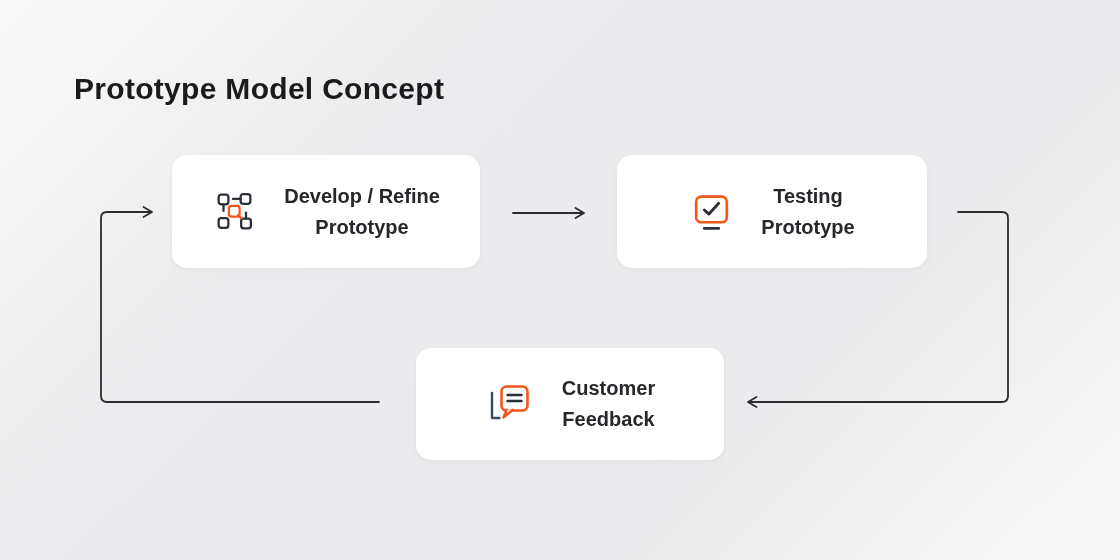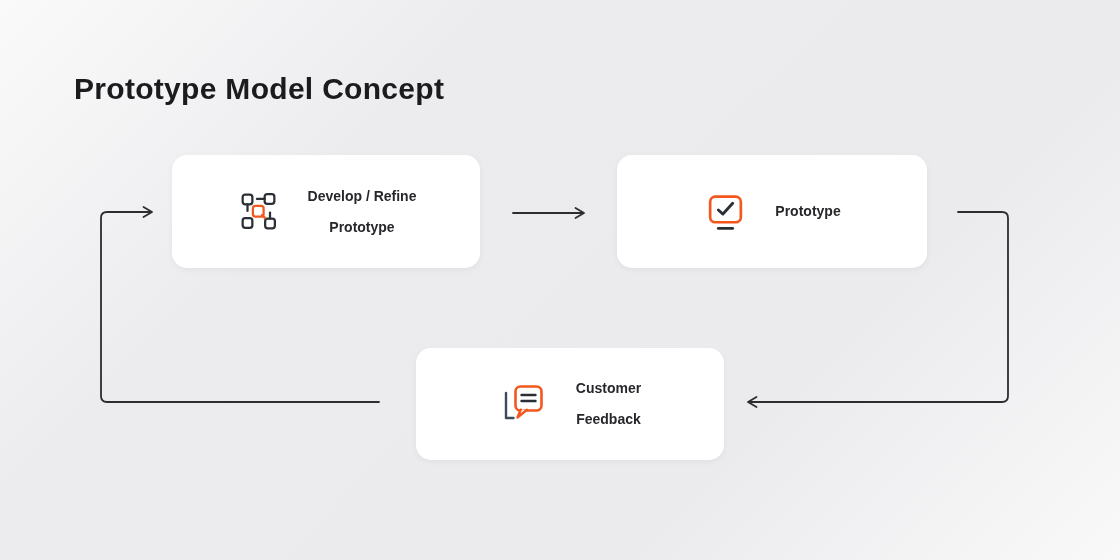--- a/index.html
+++ b/index.html
@@ -18,21 +18,21 @@
   .arrows{position:absolute;left:0;top:0;width:1120px;height:560px;}
   .arrows path{fill:none;stroke:var(--arrow,#2d2d30);stroke-width:1.8;stroke-linecap:round;stroke-linejoin:round;}
   .node{
     position:absolute;display:flex;align-items:center;justify-content:center;gap:27px;
     background:var(--card,#ffffff);border-radius:15px;
     box-shadow:0 2px 6px rgba(25,25,35,.05);
   }
   .node-develop{left:172px;top:155px;width:308px;height:113px;}
   .node-testing{left:617px;top:155px;width:310px;height:113px;}
   .node-feedback{left:416px;top:348px;width:308px;height:112px;}
-  .label{font-size:14px;line-height:31px;font-weight:700;color:var(--text,#27272b);text-align:center;}
+  .label{font-size:20px;line-height:31px;font-weight:700;color:var(--text,#27272b);text-align:center;}
   .label span{display:block;}
   .icon{display:block;}
   .icon svg{display:block;}
 </style>
 </head>
 <body>
 
 <div class="stage">
 
   <h1 class="title">Prototype Model Concept</h1>
@@ -78,20 +78,21 @@
 
   <div class="node node-testing">
     <span class="icon">
       <svg width="45" height="45" viewBox="0 0 44 44">
         <rect x="7" y="7.5" width="30" height="25" rx="5" fill="none" stroke="var(--accent)" stroke-width="2.6"></rect>
         <path d="M15,20.5 L19.5,24.5 L29,14" fill="none" stroke="var(--dark)" stroke-width="2.8" stroke-linecap="round" stroke-linejoin="round"></path>
         <line x1="15" y1="38.5" x2="29" y2="38.5" stroke="var(--dark)" stroke-width="2.8" stroke-linecap="round"></line>
       </svg>
     </span>
     <span class="label">
+      <span>Testing</span>
       <span>Prototype</span>
     </span>
   </div>
 
   <div class="node node-feedback">
     <span class="icon">
       <svg width="50" height="46" viewBox="0 0 50 46">
         <path d="M7,12 V37 H14.5" fill="none" stroke="var(--slate)" stroke-width="2.4" stroke-linecap="round" stroke-linejoin="round"></path>
         <rect x="16.5" y="5.5" width="26" height="24" rx="5" fill="none" stroke="var(--accent)" stroke-width="2.6"></rect>
         <path d="M28,28.7 L18.5,36.5 L21.7,28.7" fill="var(--card)" stroke="var(--accent)" stroke-width="2.4" stroke-linecap="round" stroke-linejoin="round"></path>

